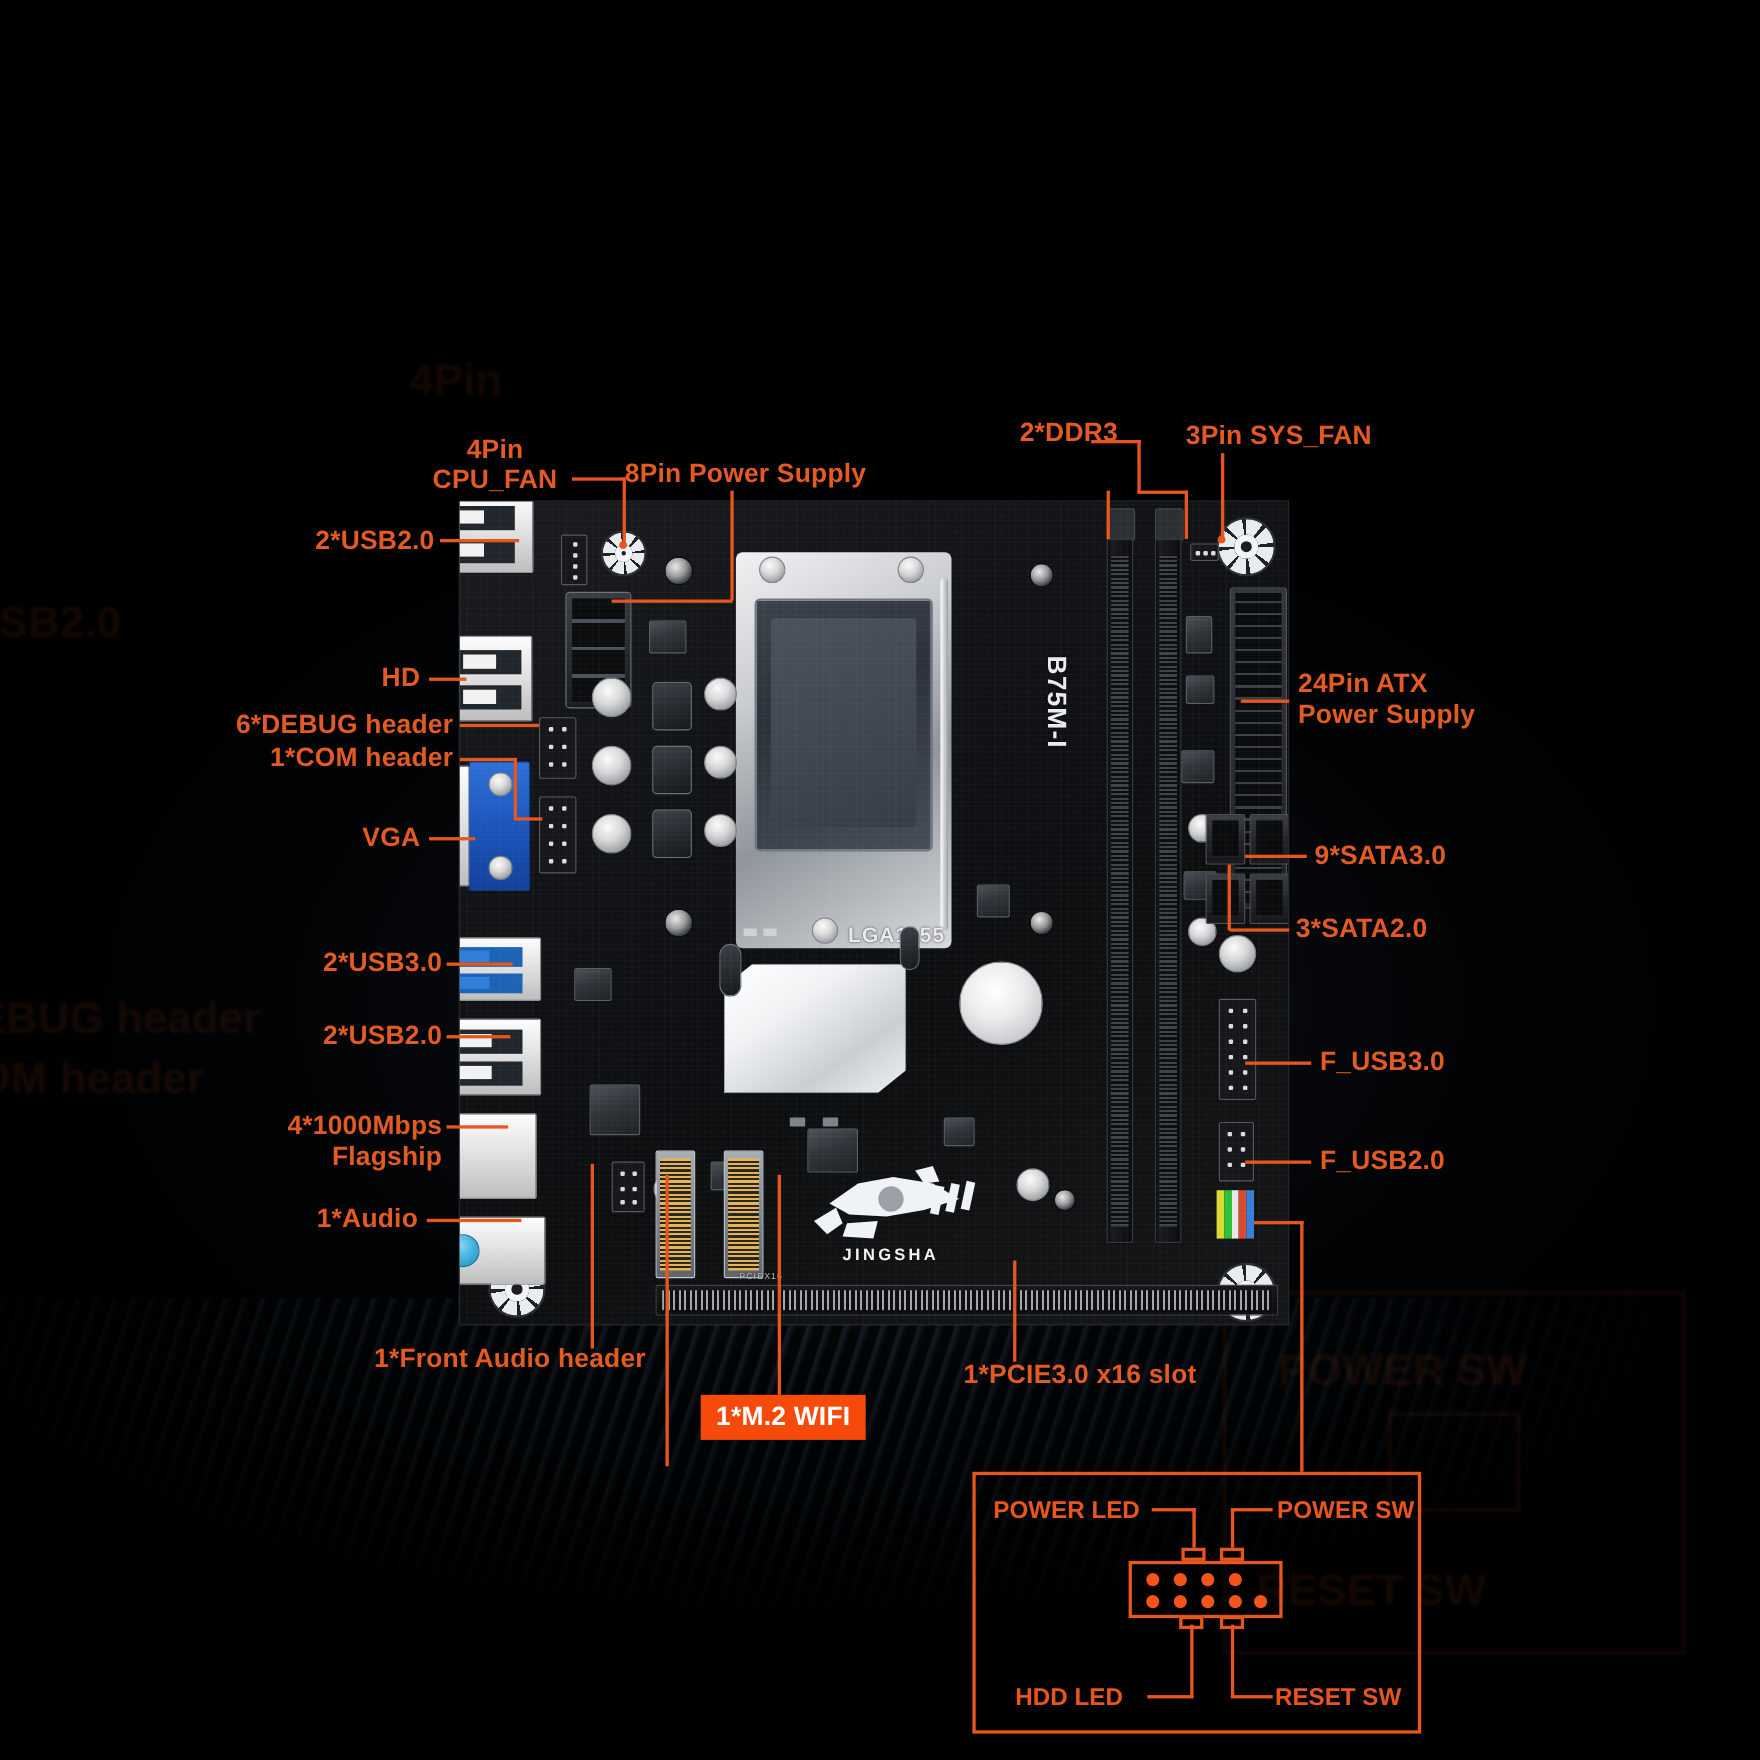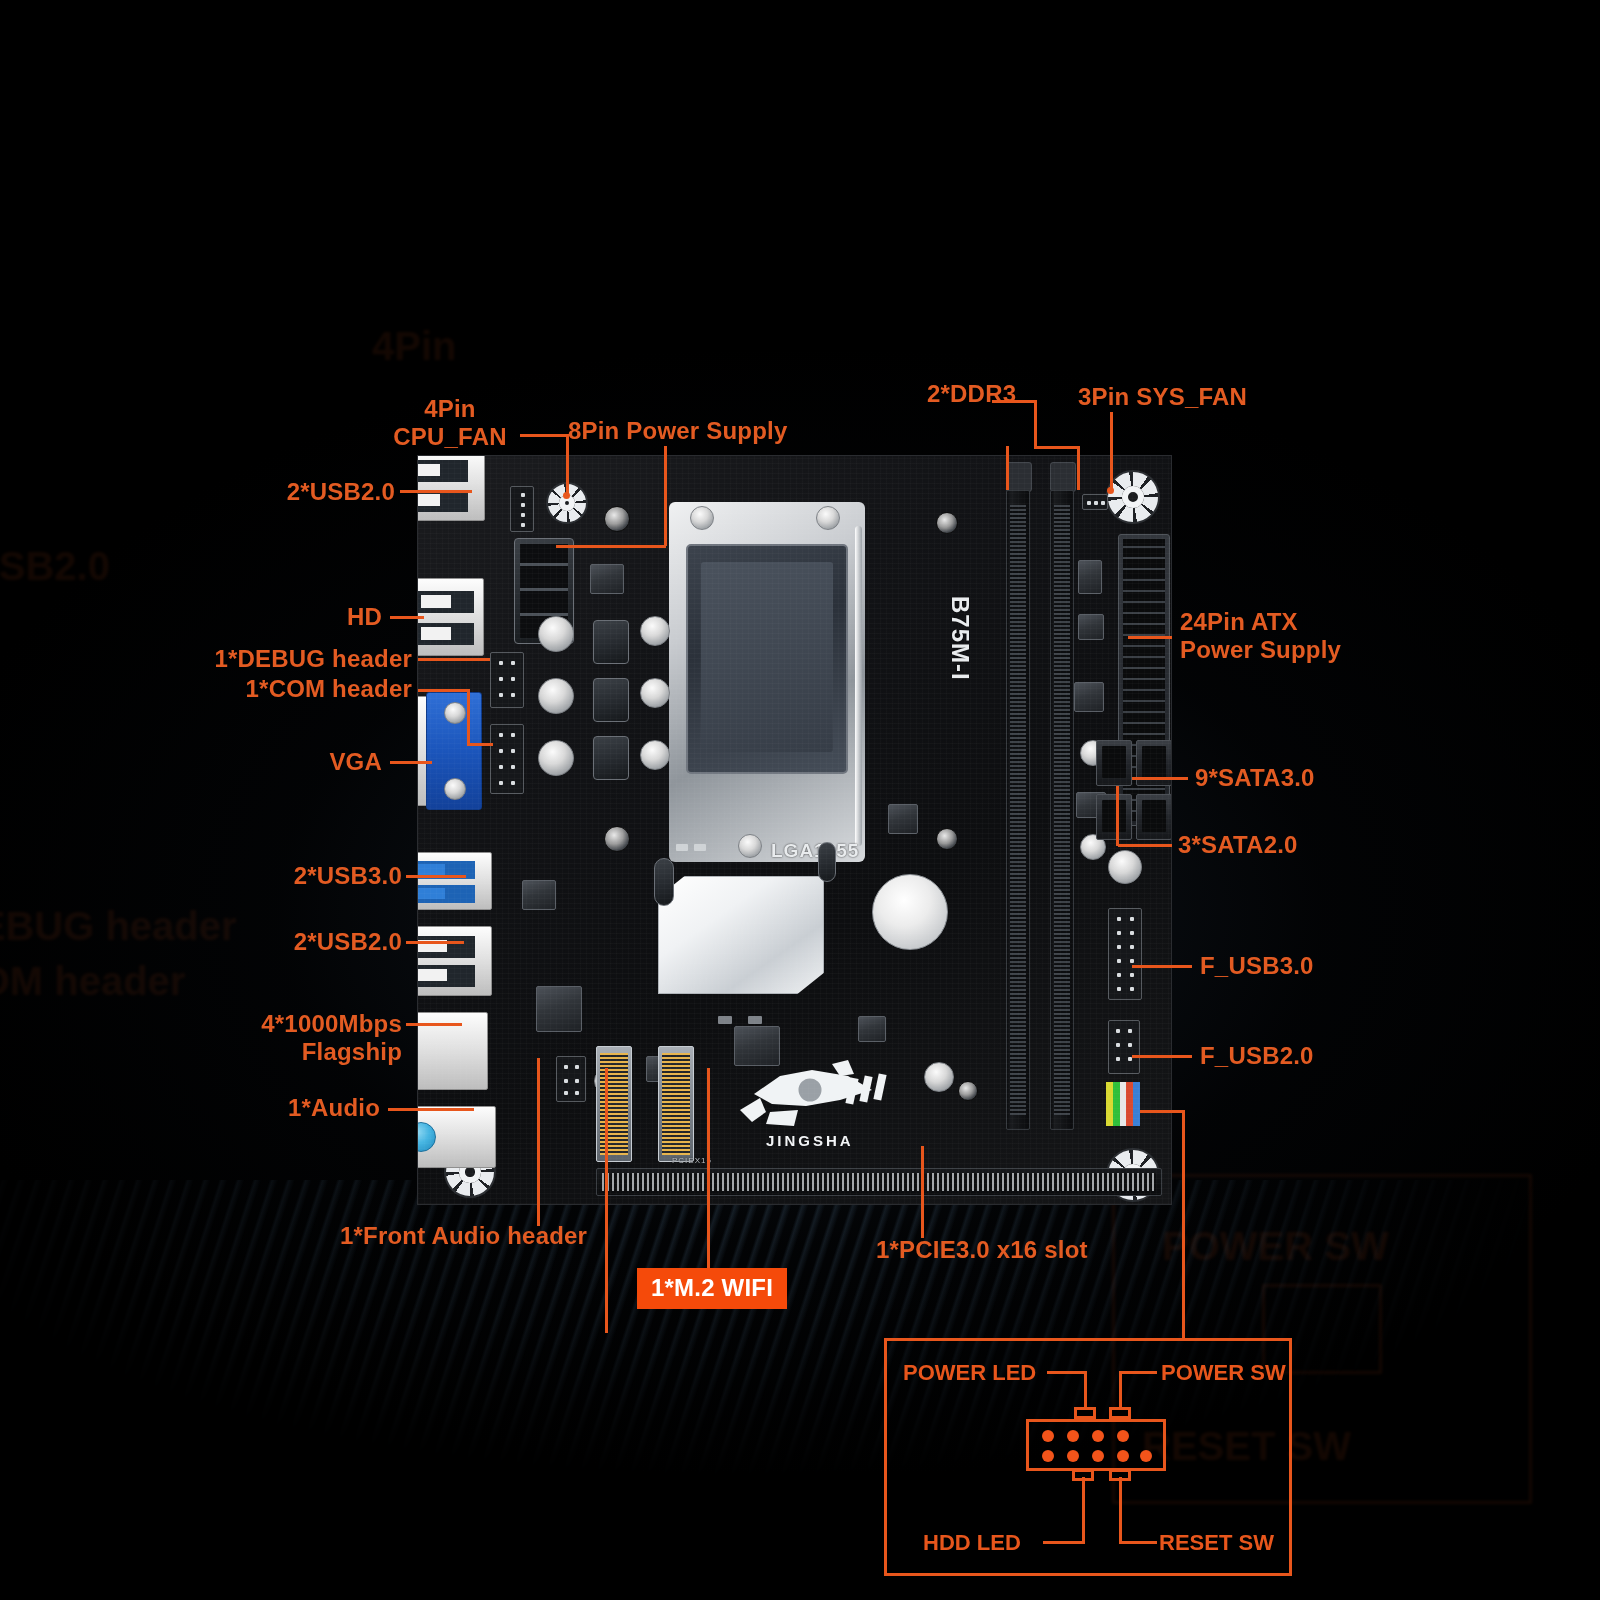--- a/index.html
+++ b/index.html
@@ -538,21 +538,21 @@
 
   <div class="lbl" style="left:1180px;top:608px;">
     <span>24Pin ATX</span><br>
     <span>Power Supply</span>
   </div>
   <div class="ln h" style="left:1128px;top:636px;width:44px;"></div>
 
   <div class="lbl r" style="left:300px;top:603px;width:82px;">HD</div>
   <div class="ln h" style="left:390px;top:616px;width:34px;"></div>
 
-  <div class="lbl r" style="left:200px;top:645px;width:212px;">1*DEBUG header</div>
+  <div class="lbl r" style="left:200px;top:645px;width:212px;">6*DEBUG header</div>
   <div class="ln h" style="left:418px;top:658px;width:72px;"></div>
 
   <div class="lbl r" style="left:200px;top:675px;width:212px;">1*COM header</div>
   <div class="ln h" style="left:418px;top:689px;width:52px;"></div>
   <div class="ln v" style="left:467px;top:689px;height:56px;"></div>
   <div class="ln h" style="left:467px;top:743px;width:26px;"></div>
 
   <div class="lbl r" style="left:262px;top:748px;width:120px;">VGA</div>
   <div class="ln h" style="left:390px;top:761px;width:42px;"></div>
 

